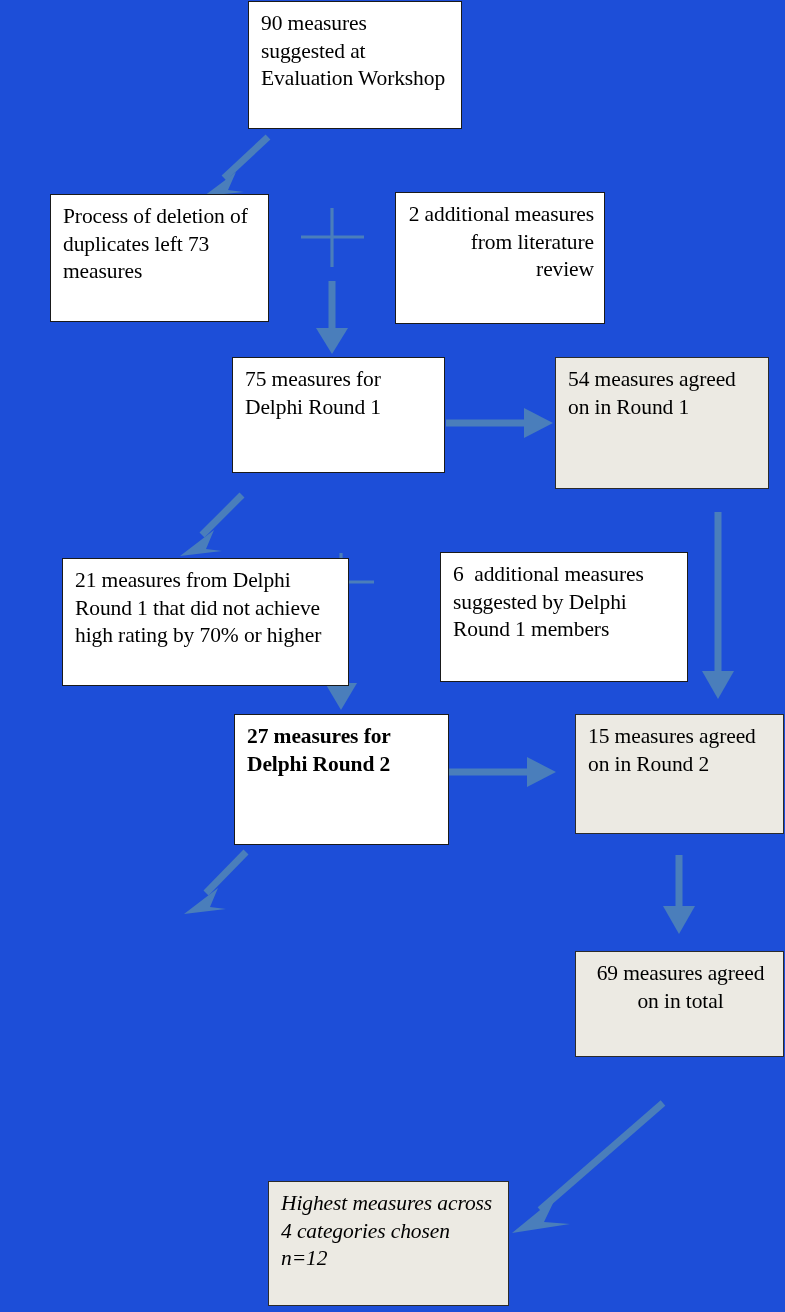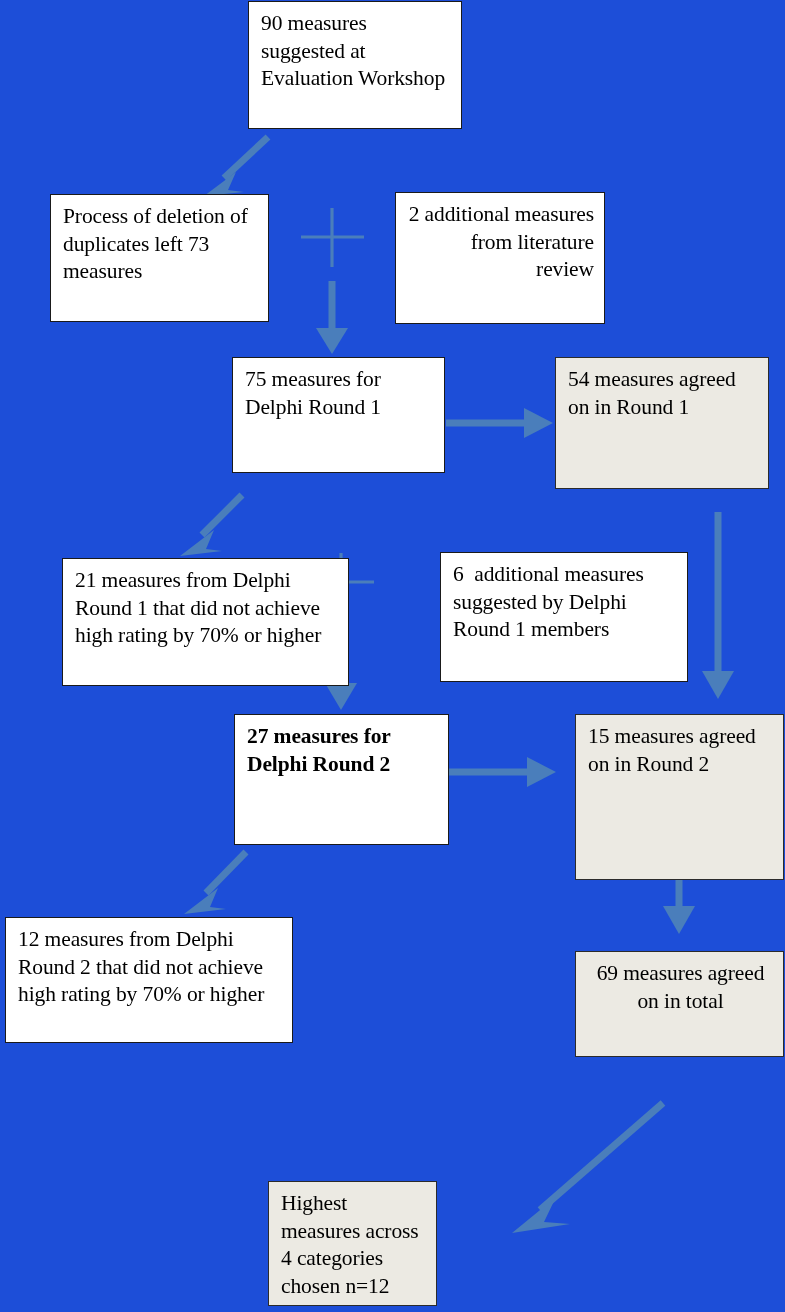--- a/index.html
+++ b/index.html
@@ -135,21 +135,20 @@
   <div class="box" style="left:232px; top:357px; width:213px; height:116px;">75 measures for Delphi Round 1</div>
 
   <div class="box shaded" style="left:555px; top:357px; width:214px; height:132px;">54 measures agreed on in Round 1</div>
 
   <div class="box" style="left:14px; top:558px; width:287px; height:128px;margin-left:48px;">21 measures from Delphi Round 1 that did not achieve high rating by 70% or higher</div>
 
   <div class="box" style="left:412px; top:552px; width:248px; height:130px;margin-left:28px;">6  additional measures suggested by Delphi Round 1 members</div>
 
   <div class="box" style="left:234px; top:714px; width:215px; height:131px;font-weight:bold;">27 measures for Delphi Round 2</div>
 
-  <div class="box shaded" style="left:575px; top:714px; width:209px; height:166px;">15 measures agreed on in Round 2</div>
+  <div class="box shaded" style="left:575px; top:714px; width:209px; height:120px;">15 measures agreed on in Round 2</div>
 
-  <div class="box" style="left:5px; top:917px; width:288px; height:126px;">12 measures from Delphi Round 2 that did not achieve high rating by 70% or higher</div>
 
   <div class="box shaded" style="left:575px; top:951px; width:209px; height:106px;text-align:center;">69 measures agreed on in total</div>
 
-  <div class="box shaded" style="left:268px; top:1181px; width:169px; height:125px;">Highest measures across 4 categories chosen n=12</div>
+  <div class="box shaded" style="left:268px; top:1181px; width:241px; height:125px;font-style:italic;">Highest measures across 4 categories chosen n=12</div>
 
 </div>
 
 </body></html>

